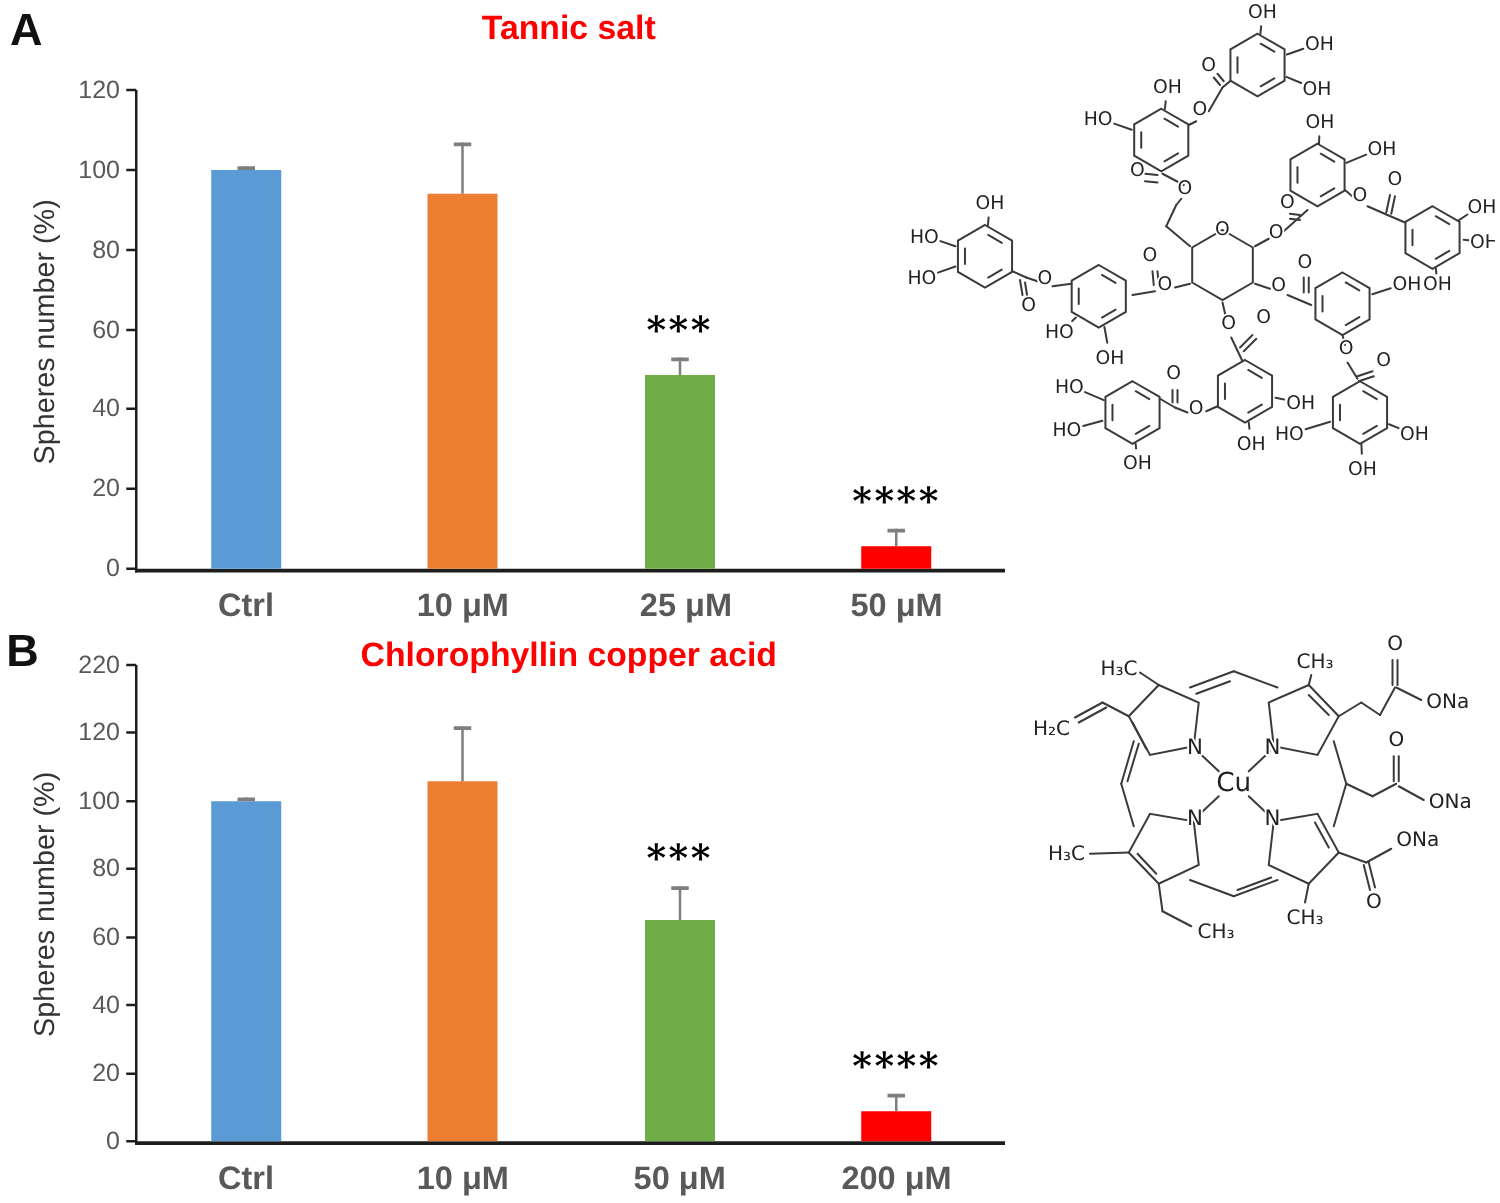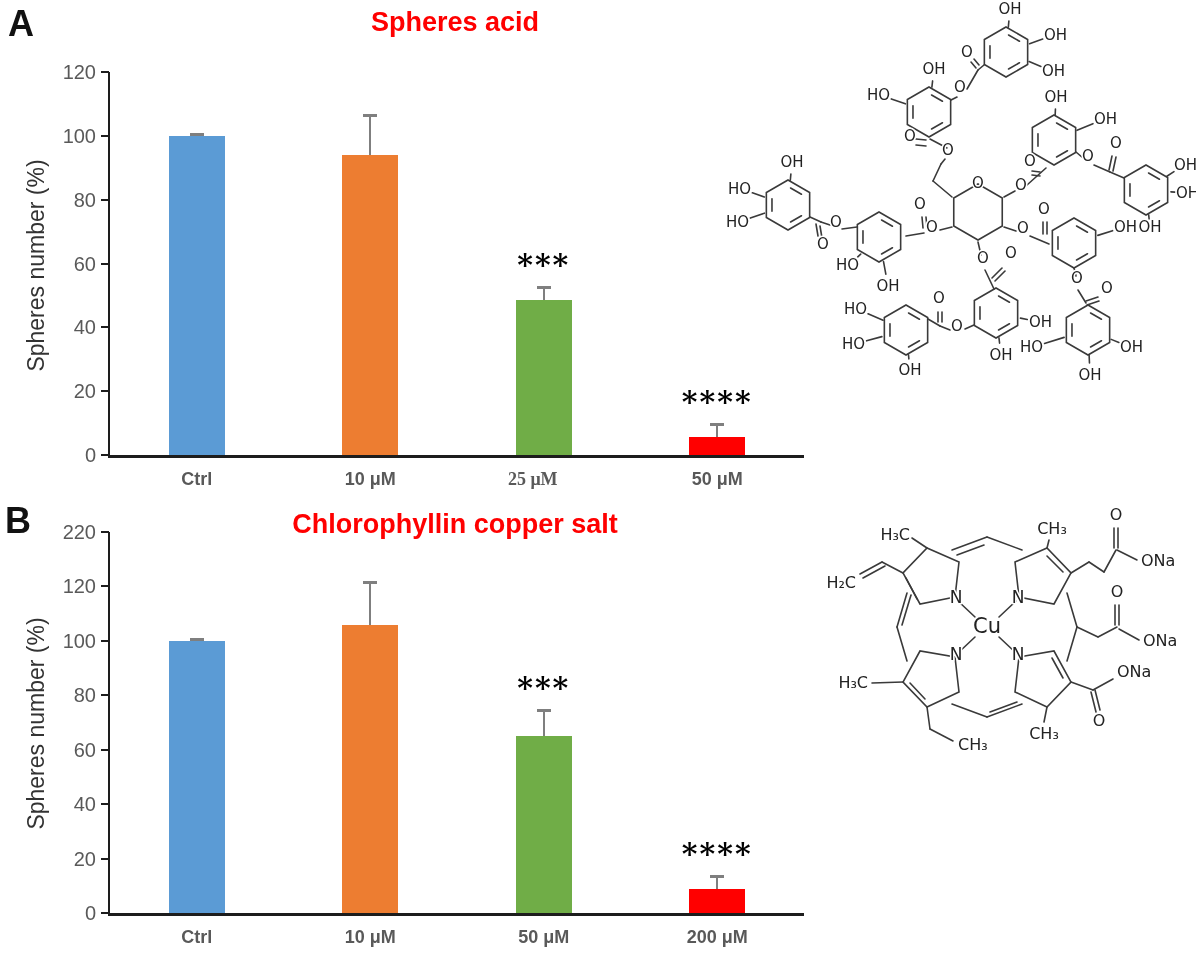--- a/index.html
+++ b/index.html
@@ -10,33 +10,33 @@
   .chart-title{position:absolute; margin:0; width:694px; text-align:center; font-size:27px; font-weight:bold; color:#ff0000; line-height:1.2;}
   .ylab{position:absolute; transform:rotate(-90deg); transform-origin:center; font-size:23px; color:#333333; white-space:nowrap;}
 
   .plot{position:absolute; width:694px; border-left:2px solid #1d1d1d; border-bottom:3px solid #1d1d1d; box-sizing:content-box;}
   .ytick-line{position:absolute; left:-9px; width:8px; height:2px; background:#1d1d1d;}
   .ytick-label{position:absolute; left:-78px; width:64px; text-align:right; font-size:20px; color:#595959; line-height:24px;}
   .bar{position:absolute; bottom:0;}
   .err{position:absolute; width:2px; background:#7f7f7f;}
   .err::before{content:""; position:absolute; top:0; left:-6px; width:14px; height:3px; background:#7f7f7f;}
   .sig{position:absolute; text-align:center; font-family:"DejaVu Serif", serif; font-weight:600; font-size:30px; letter-spacing:2px; color:#000;}
-  .xlabel{position:absolute; text-align:center; font-size:18px; font-weight:bold; color:#595959;}
+  .xlabel{position:absolute; text-align:center; font-size:26px; font-weight:bold; color:#595959;}
 
   svg text{font-family:"DejaVu Sans","Liberation Sans",sans-serif; fill:#222; paint-order:stroke; stroke:#ffffff; stroke-width:3px; stroke-linejoin:round;}
   svg line, svg polyline, svg polygon{stroke:#3a3a3a; stroke-width:1.6; fill:none; stroke-linecap:round;}
 </style>
 </head>
 <body>
 
 <div class="fig">
 
   <section>
     <div class="panel-letter" style="left:8px; top:6px;">A</div>
-    <h2 class="chart-title" style="left:108px; top:6px;">Spheres acid</h2>
+    <h2 class="chart-title" style="left:108px; top:6px;">Tannic salt</h2>
     <div class="ylab" style="left:-84px; top:252px; width:240px; text-align:center;">Spheres number (%)</div>
     <div class="plot" id="plot0" style="left:108px; top:72px; height:383px;">
         <div class="ytick-line" style="top: 382px;"></div>
         <div class="ytick-label" style="top: 371px;">0</div>
         <div class="ytick-line" style="top: 318.167px;"></div>
         <div class="ytick-label" style="top: 307.167px;">20</div>
         <div class="ytick-line" style="top: 254.333px;"></div>
         <div class="ytick-label" style="top: 243.333px;">40</div>
         <div class="ytick-line" style="top: 190.5px;"></div>
         <div class="ytick-label" style="top: 179.5px;">60</div>
@@ -48,31 +48,31 @@
         <div class="ytick-label" style="top: -12px;">120</div>
         <div class="bar" style="left: 58.75px; width: 56px; height: 319.167px; background: rgb(91, 155, 213);"></div>
         <div class="err" style="left: 85.75px; bottom: 319.167px; height: 3.19167px;"></div>
         <div class="xlabel" style="left: 0px; width: 173.5px; top: 397px;">Ctrl</div>
         <div class="bar" style="left: 232.25px; width: 56px; height: 300.017px; background: rgb(237, 125, 49);"></div>
         <div class="err" style="left: 259.25px; bottom: 300.017px; height: 41.4917px;"></div>
         <div class="xlabel" style="left: 173.5px; width: 173.5px; top: 397px;">10 μM</div>
         <div class="bar" style="left: 405.75px; width: 56px; height: 154.796px; background: rgb(112, 173, 71);"></div>
         <div class="err" style="left: 432.75px; bottom: 154.796px; height: 14.3625px;"></div>
         <div class="sig" style="left: 347px; width: 173.5px; bottom: 173.158px;">***</div>
-        <div class="xlabel" style="left: 336px; width: 173.5px; top: 397px; font-family: Liberation Serif, serif;">25 μM</div>
+        <div class="xlabel" style="left: 352px; width: 173.5px; top: 397px;">25 μM</div>
         <div class="bar" style="left: 579.25px; width: 56px; height: 17.5542px; background: rgb(255, 0, 0);"></div>
         <div class="err" style="left: 606.25px; bottom: 17.5542px; height: 14.3625px;"></div>
         <div class="sig" style="left: 520.5px; width: 173.5px; bottom: 35.9167px;">****</div>
         <div class="xlabel" style="left: 520.5px; width: 173.5px; top: 397px;">50 μM</div>
       </div>
   </section>
 
   <section>
     <div class="panel-letter" style="left:5px; top:503px;">B</div>
-    <h2 class="chart-title" style="left:108px; top:508px;">Chlorophyllin copper salt</h2>
+    <h2 class="chart-title" style="left:108px; top:508px;">Chlorophyllin copper acid</h2>
     <div class="ylab" style="left:-84px; top:710px; width:240px; text-align:center;">Spheres number (%)</div>
     <div class="plot" id="plot1" style="left:108px; top:532px; height:381px;">
         <div class="ytick-line" style="top: 380px;"></div>
         <div class="ytick-label" style="top: 369px;">0</div>
         <div class="ytick-line" style="top: 325.571px;"></div>
         <div class="ytick-label" style="top: 314.571px;">20</div>
         <div class="ytick-line" style="top: 271.143px;"></div>
         <div class="ytick-label" style="top: 260.143px;">40</div>
         <div class="ytick-line" style="top: 216.714px;"></div>
         <div class="ytick-label" style="top: 205.714px;">60</div>

